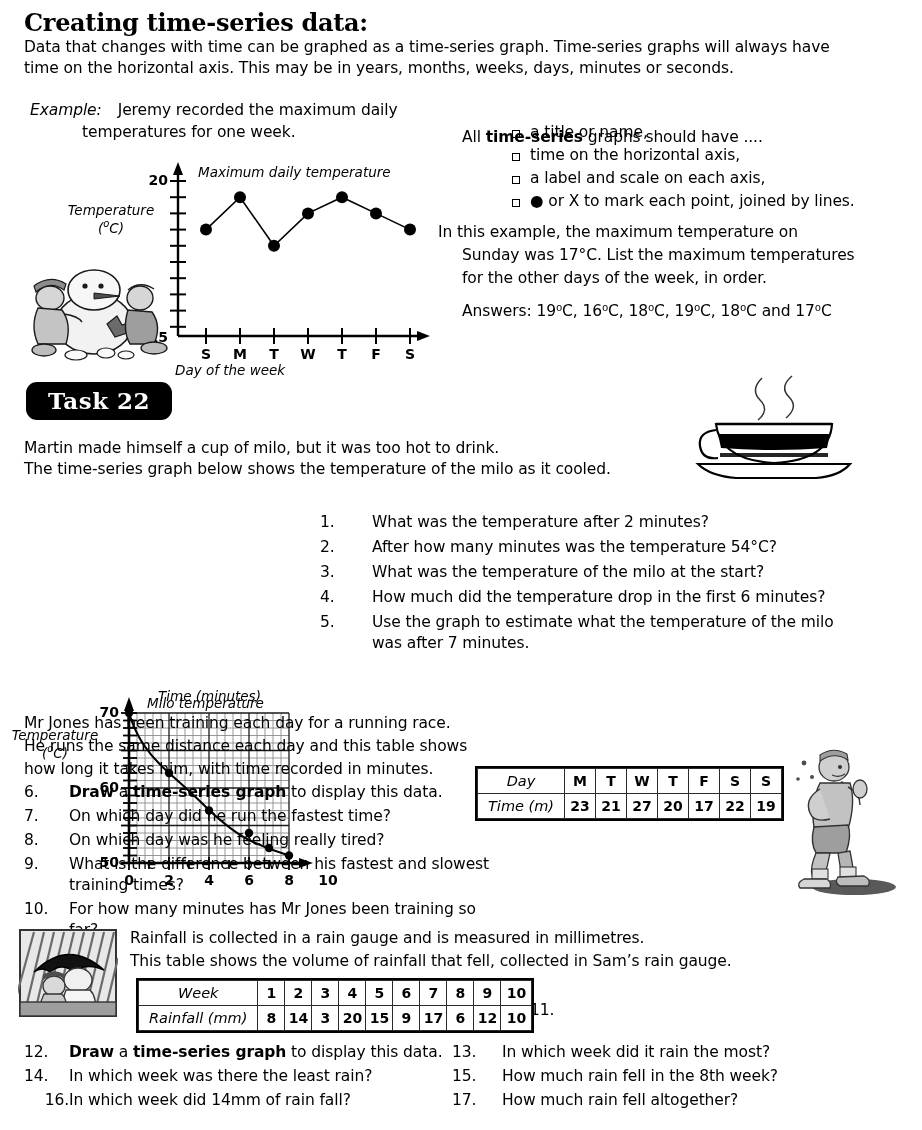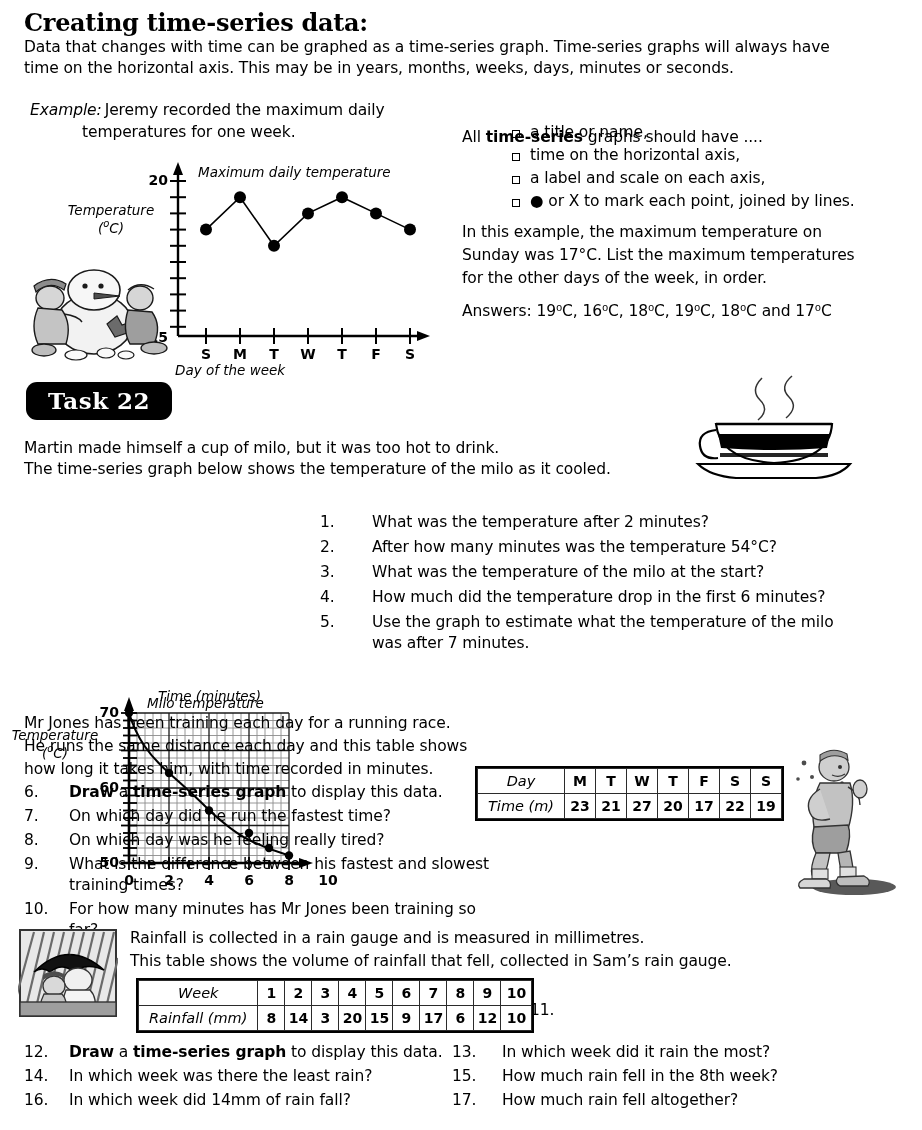--- a/index.html
+++ b/index.html
@@ -110,21 +110,21 @@
 </style>
 </head>
 <body>
 
 <div class="abs h-title" style="left:24px; top:8px;">Creating time-series data:</div>
 
 <div class="abs body-txt" style="left:24px; top:37px; width:875px;">Data that changes with time can be graphed as a time-series graph.  Time-series graphs will always have</div>
 <div class="abs body-txt" style="left:24px; top:58px; width:875px;">time on the horizontal axis.  This may be in years, months, weeks, days, minutes or seconds.</div>
 
 <div class="abs" style="left:30px; top:100px; width:400px;">
-  <div style="display:flex; align-items:baseline; gap:3px;">
+  <div style="display:flex; align-items:baseline; gap:16px;">
     <span class="body-txt ital">Example:</span>
     <span class="body-txt">Jeremy recorded the maximum daily</span>
   </div>
   <div class="body-txt" style="margin-left:52px; margin-top:1px;">temperatures for one week.</div>
 </div>
 
 <div class="abs chart-wrap" style="left:120px; top:158px; width:320px; height:210px;">
   <svg width="320" height="210" viewBox="0 0 320 210">
 
     <line x1="58" y1="178" x2="58" y2="14" stroke="#000" stroke-width="2.4"></line>
@@ -238,21 +238,21 @@
   <div class="bullet-row">
     <span class="sq-bullet"></span>
     <span class="body-txt">a label and scale on each axis,</span>
   </div>
   <div class="bullet-row">
     <span class="sq-bullet"></span>
     <span class="body-txt">● or X to mark each point, joined by lines.</span>
   </div>
 </div>
 
-<div class="abs body-txt" style="left:462px; top:222px; width:450px;">In this example, the maximum temperature on</div>
+<div class="abs body-txt" style="left:438px; top:222px; width:450px;">In this example, the maximum temperature on</div>
 <div class="abs body-txt" style="left:462px; top:245px; width:450px;">Sunday was 17°C.  List the maximum temperatures</div>
 <div class="abs body-txt" style="left:462px; top:268px; width:450px;">for the other days of the week, in order.</div>
 <div class="abs body-txt" style="left:462px; top:301px; width:450px;">Answers:  19⁰C, 16⁰C, 18⁰C, 19⁰C, 18⁰C and 17⁰C</div>
 
 <div class="abs task-badge" style="left:26px; top:382px;">Task 22</div>
 
 <div class="abs body-txt" style="left:24px; top:438px; width:660px;">Martin made himself a cup of milo, but it was too hot to drink.</div>
 <div class="abs body-txt" style="left:24px; top:459px; width:680px;">The time-series graph below shows the temperature of the milo as it cooled.</div>
 
 <div class="illus" style="left:690px; top:368px;">
@@ -601,21 +601,21 @@
 <div class="abs" style="left:24px; top:1042px; width:430px;">
   <div class="q-row body-txt" style="margin-bottom:3px;">
     <span class="q-num" style="width:45px;">12.</span>
     <span class="q-txt"><b>Draw</b><span> a </span><b>time-series graph</b><span> to display this data.</span></span>
   </div>
   <div class="q-row body-txt" style="margin-bottom:3px;">
     <span class="q-num" style="width:45px;">14.</span>
     <span class="q-txt">In which week was there the least rain?</span>
   </div>
   <div class="q-row body-txt">
-    <span class="q-num" style="width:45px;">16.</span>
+    <span class="q-num" style="width:45px;text-align:right;">16.</span>
     <span class="q-txt">In which week did 14mm of rain fall?</span>
   </div>
 </div>
 
 <div class="abs" style="left:452px; top:1042px; width:460px;">
   <div class="q-row body-txt" style="margin-bottom:3px;">
     <span class="q-num" style="width:50px;">13.</span>
     <span class="q-txt">In which week did it rain the most?</span>
   </div>
   <div class="q-row body-txt" style="margin-bottom:3px;">

